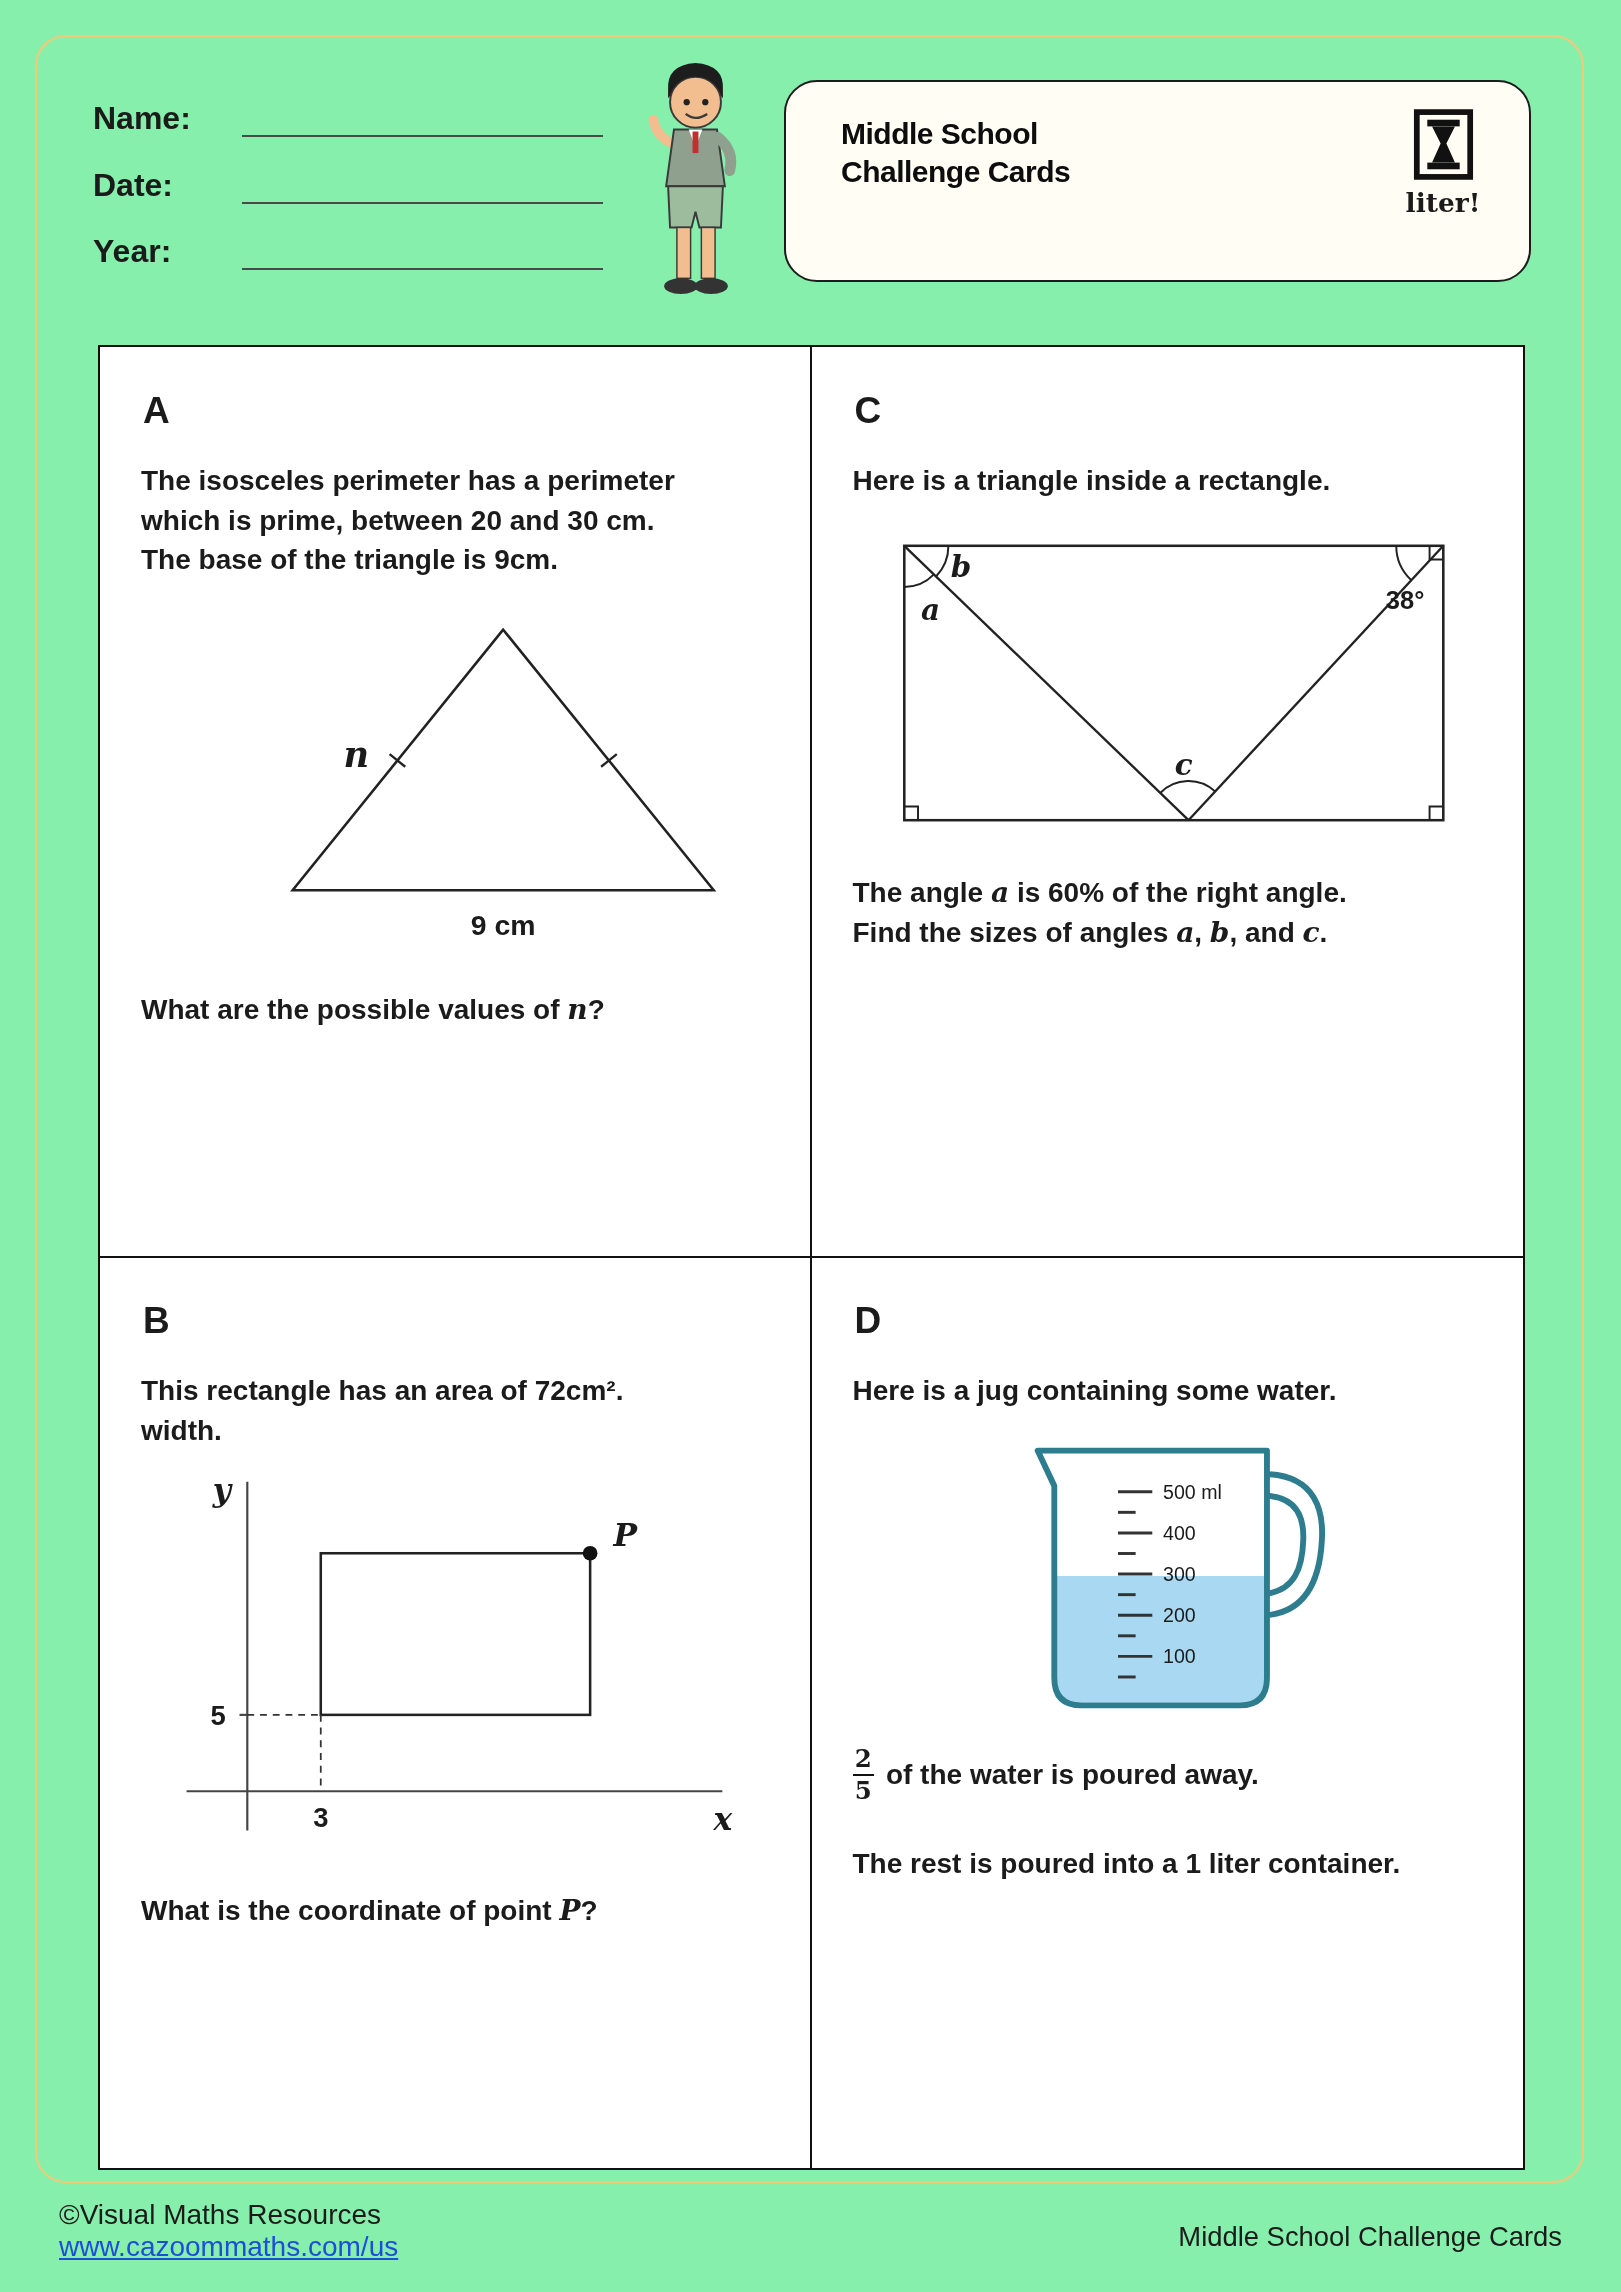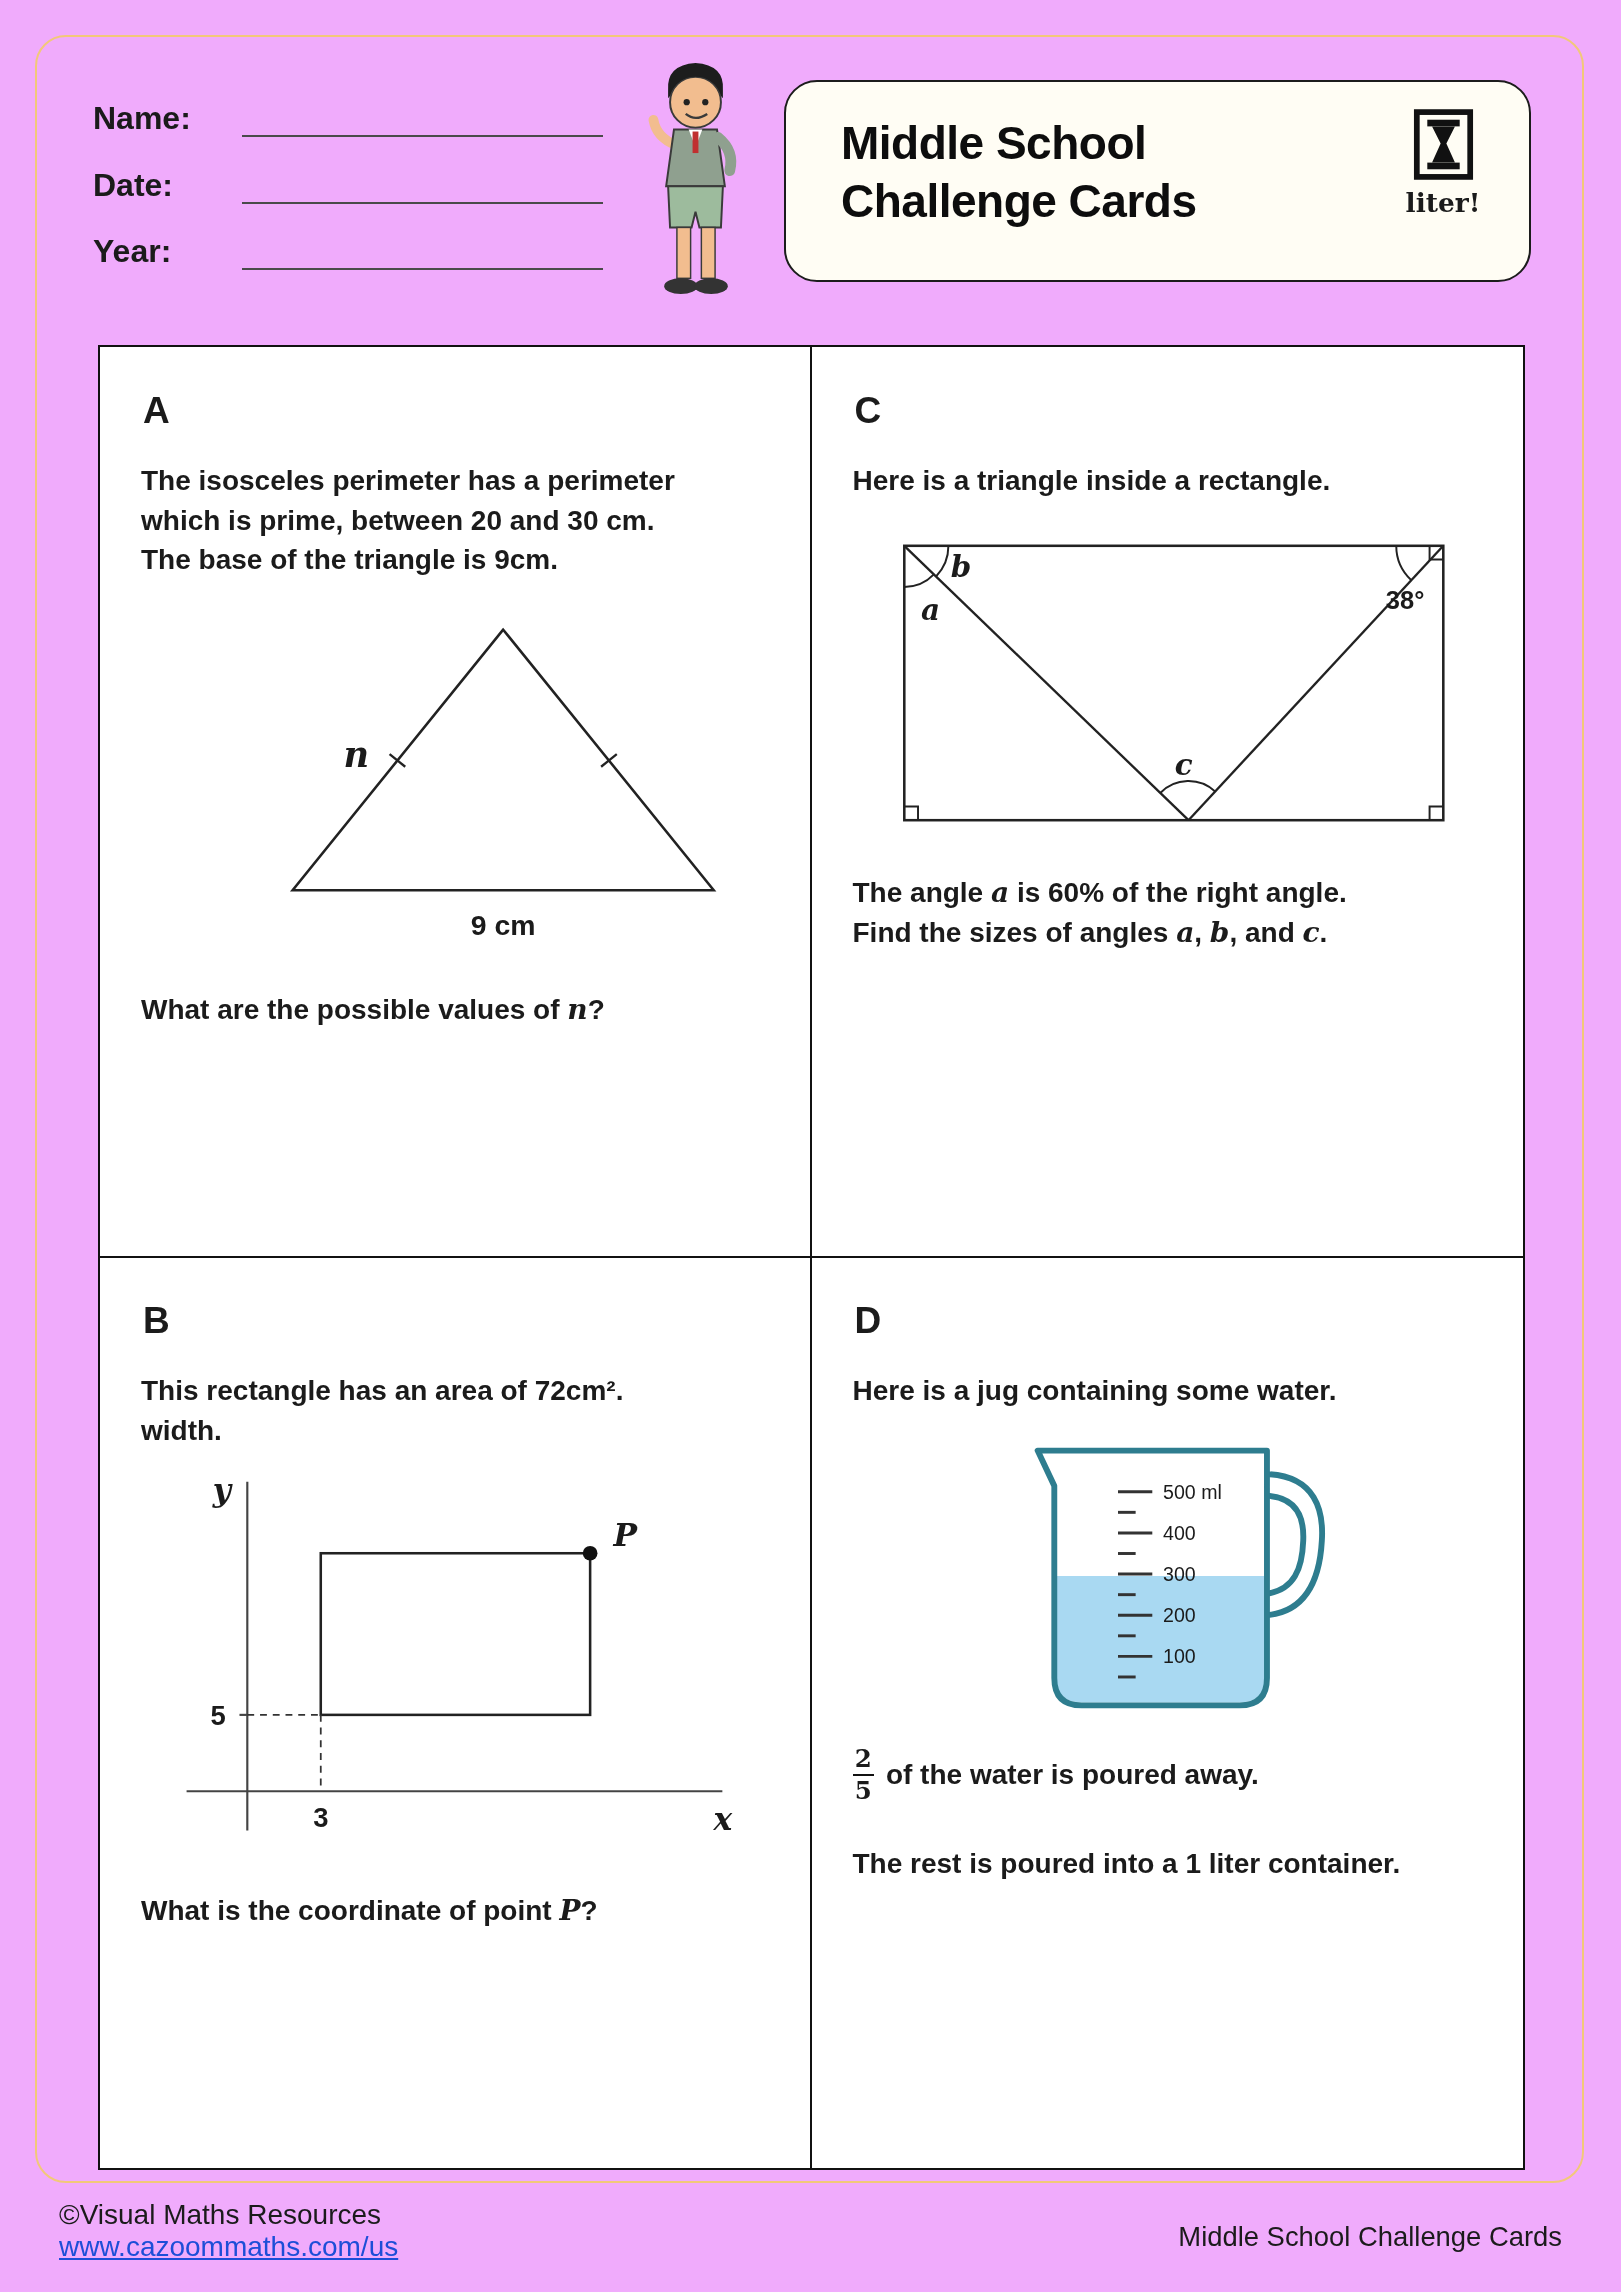--- a/index.html
+++ b/index.html
@@ -1,32 +1,32 @@
 <!DOCTYPE html>
 <html><head>
 <meta charset="utf-8">
 <style>
   * { margin:0; padding:0; box-sizing:border-box; }
   body { font-family:"Liberation Sans", sans-serif; background:#ffffff; color:#1b1b1b; }
-  .page { position:relative; width:1621px; height:2293px; background:#f0abfc; overflow:hidden; }
+  .page { position:relative; width:1621px; height:2293px; background:#86efac; overflow:hidden; }
 
   .outer-border { position:absolute; left:35px; top:35px; width:1549px; height:2148px;
     border:2.9px solid #f2c879; border-radius:31px; }
 
   
   .fields { position:absolute; left:93px; top:96px; width:510px; }
   .field-row { display:flex; align-items:flex-end; height:41px; margin-bottom:25.5px; }
   .field-label { font-weight:bold; font-size:32px; width:139px; }
   .field-line { flex:1; border-bottom:2.5px solid #4a4a4a; height:35px; margin-left:9.8px; }
 
   .boy { position:absolute; left:627px; top:51px; }
 
   .title-box { position:absolute; left:784px; top:80px; width:747px; height:202px;
     border:2.9px solid #1c1c1c; border-radius:33px; background:#fffdf4; }
-  .title-text { position:absolute; left:55px; top:33px; font-size:46px; font-weight:800;
+  .title-text { position:absolute; left:55px; top:33px; font-size:30px; font-weight:800;
     line-height:1.25; letter-spacing:-0.5px; color:#0d0d0d; }
   .logo { position:absolute; right:23.5px; top:25.5px; width:125px; text-align:center; }
   .logo-text { font-family:"DejaVu Serif", serif; font-weight:bold; font-size:26.5px; margin-top:2px; }
 
   
   .cards-grid { position:absolute; left:98px; top:345px; width:1427px; height:1825px;
     display:grid; grid-template-columns:1fr 1fr; grid-template-rows:1fr 1fr;
     border:2.9px solid #111; background:#fff; }
   .card { padding:37px 41px; position:relative; }
   .card-a { border-right:2.9px solid #111; border-bottom:2.9px solid #111; }

